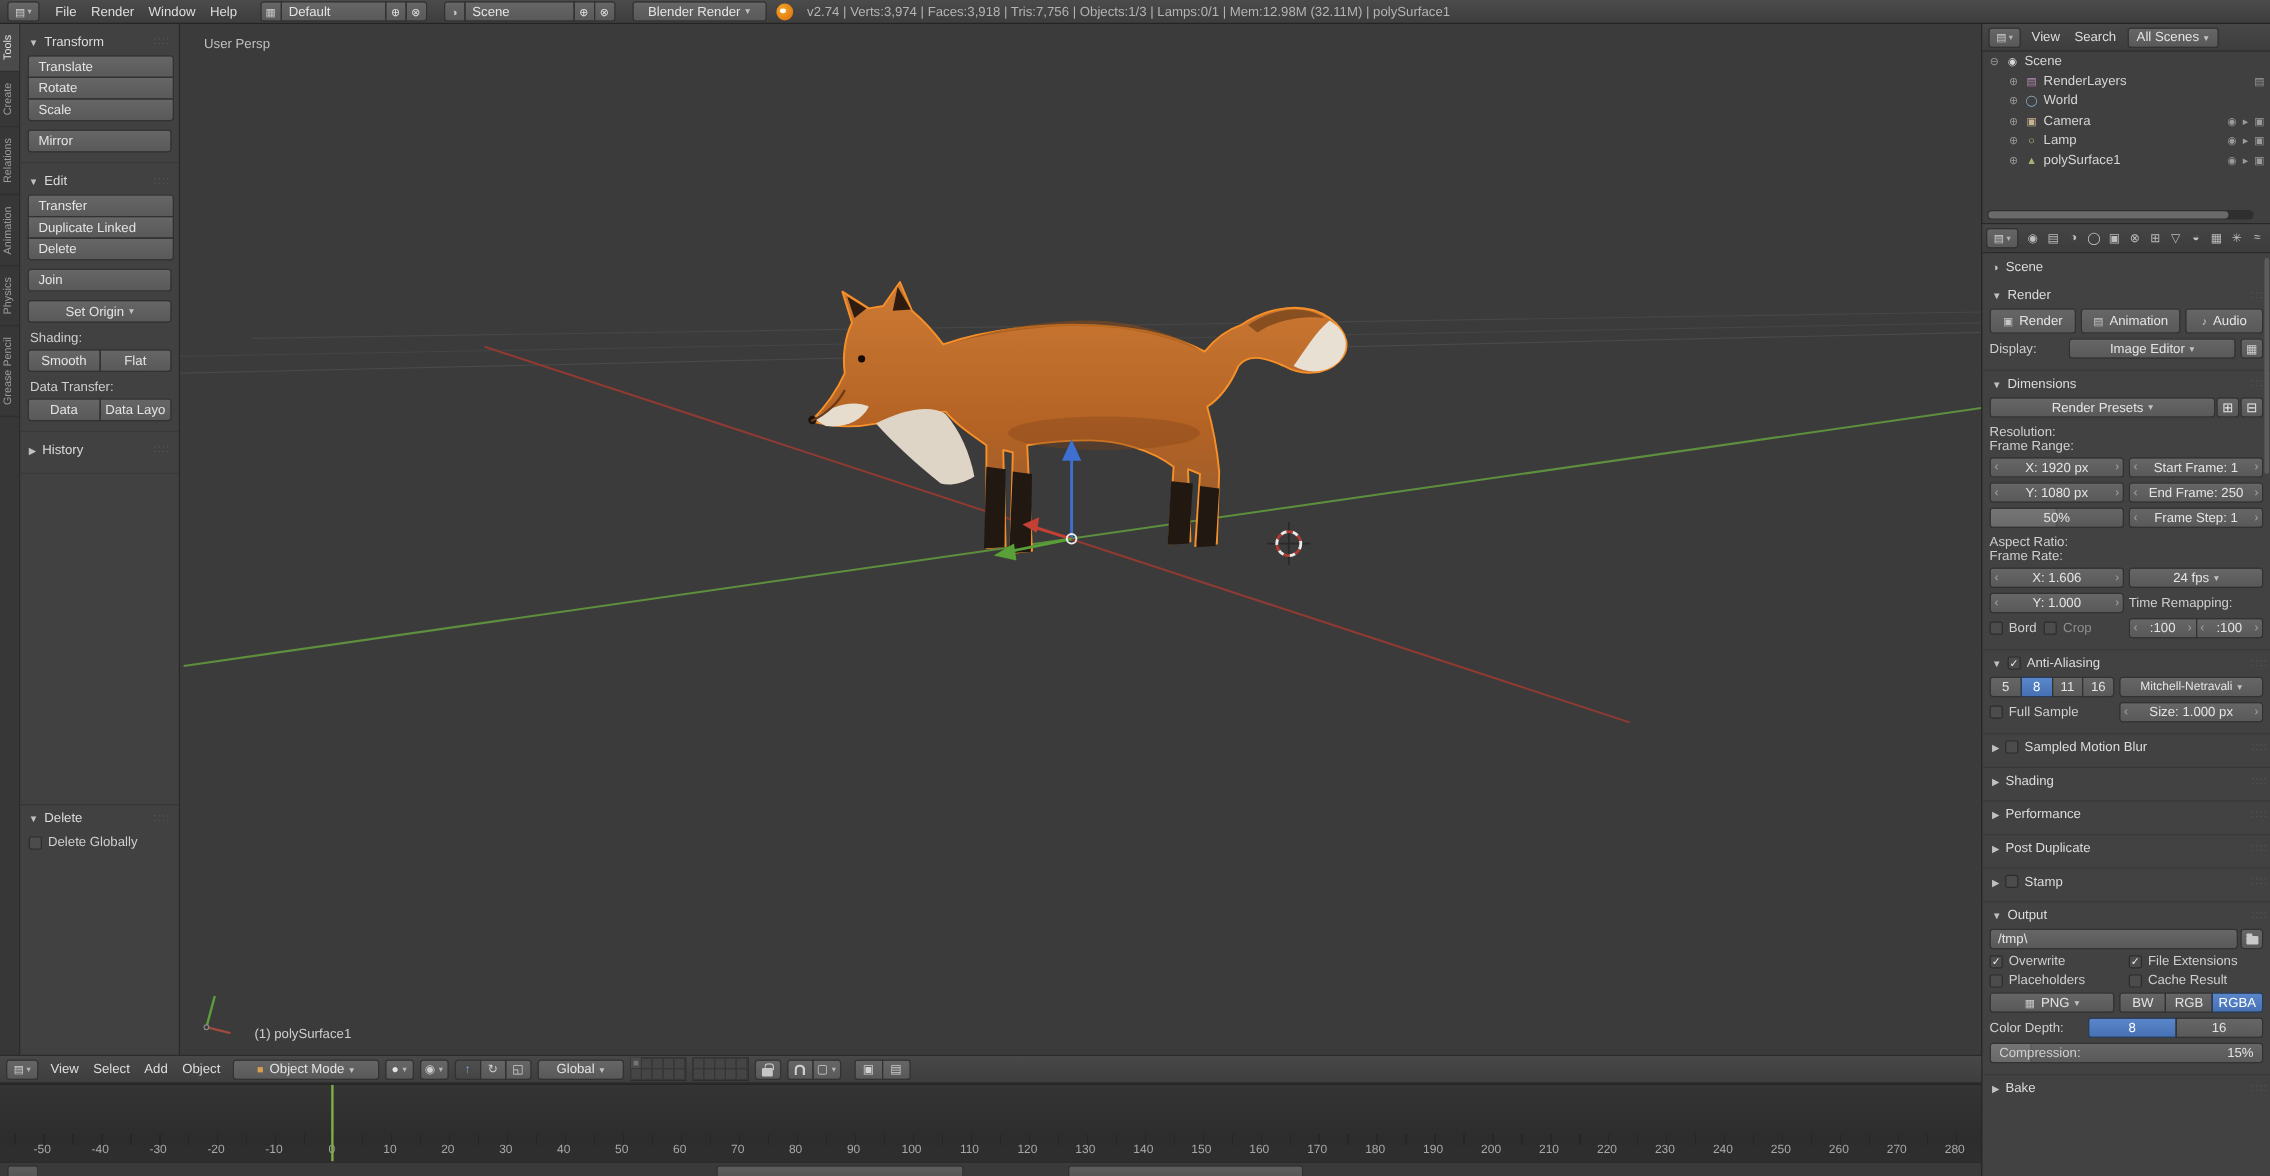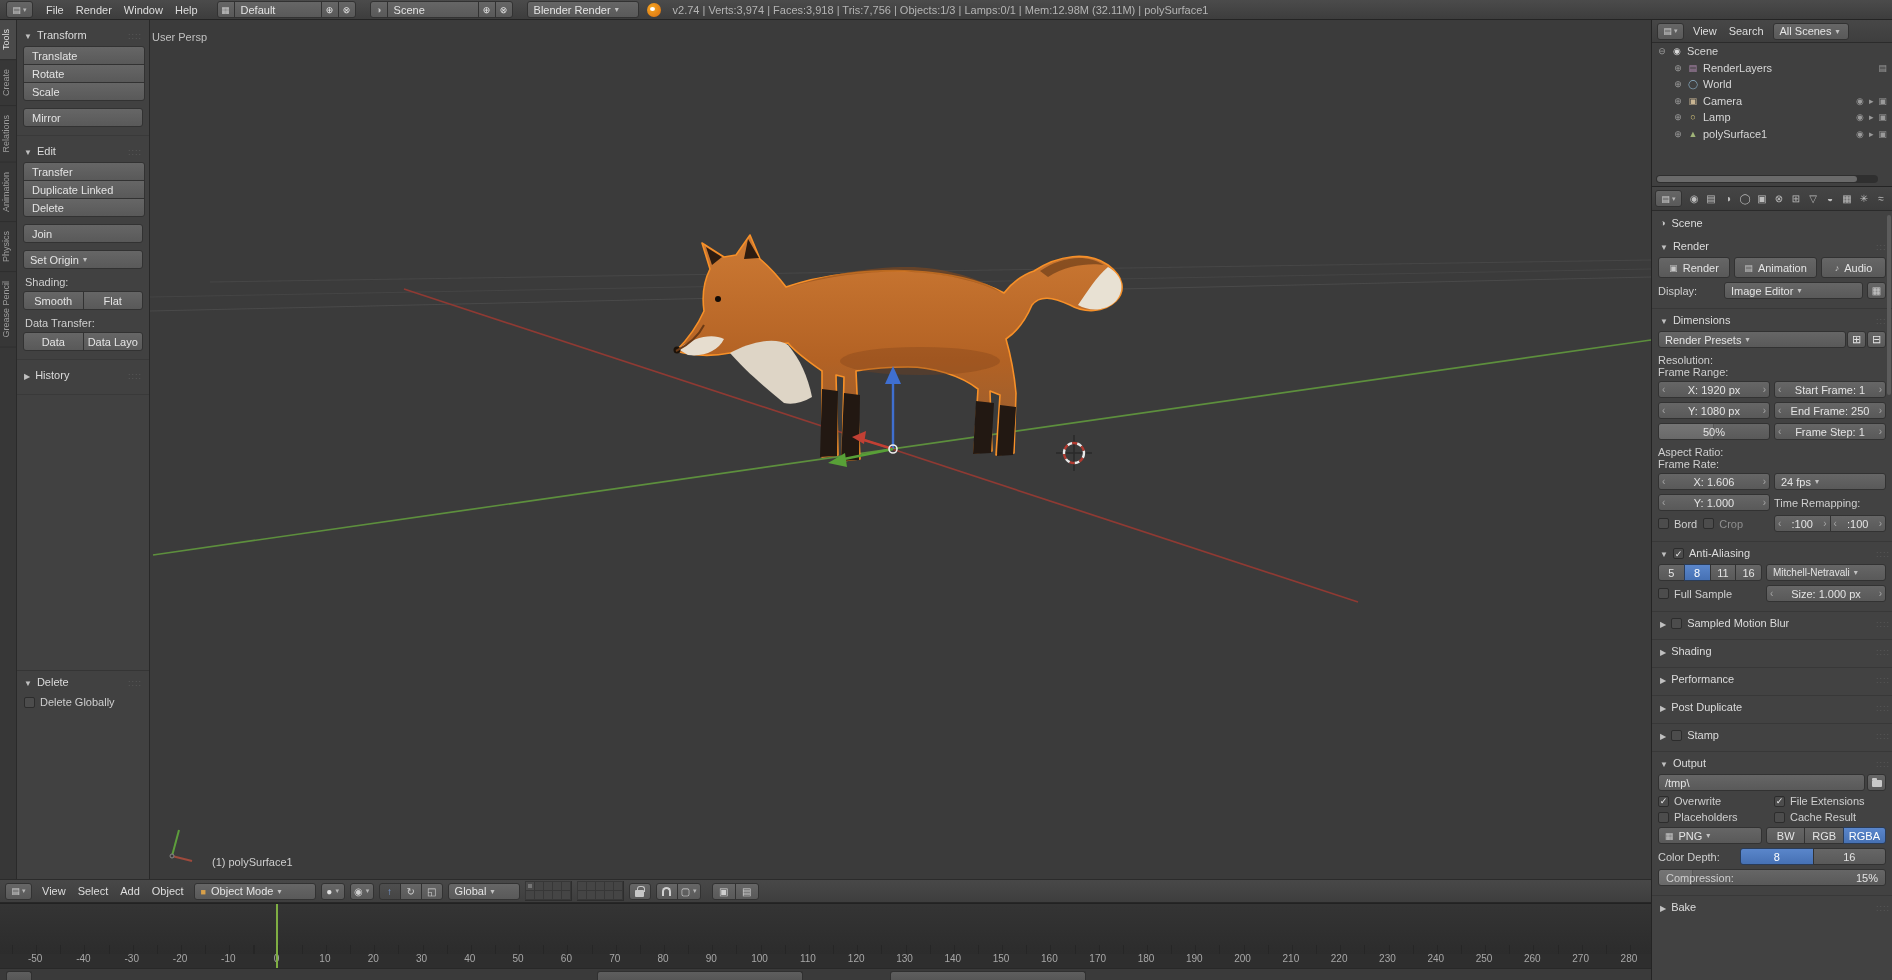--- a/index.html
+++ b/index.html
@@ -5,21 +5,21 @@
   *{margin:0;padding:0;box-sizing:border-box;font-family:"Liberation Sans",sans-serif}
   html,body{width:1892px;height:980px}
   body{position:relative;overflow:hidden;background:#3f3f3f;font-size:11px;color:#d6d6d6}
 
   
   .w{background:linear-gradient(#666,#595959);border:1px solid #323232;border-radius:3px;height:17px;
      display:flex;align-items:center;justify-content:center;color:#e4e4e4;white-space:nowrap;overflow:hidden;flex:none}
   .w.dark{background:linear-gradient(#4e4e4e,#454545)}
   .w.blue{background:linear-gradient(#5a86cb,#4671b4);border-color:#2a3c58;color:#fff}
   .w.field{justify-content:flex-start;padding:0 6px}
-  .w.menu{justify-content:flex-start;padding:0 6px}
+  .w.menu{justify-content:center;padding:0 6px}
   .w.menu::after{content:"▾";font-size:8px;color:#c2c2c2;margin-left:4px}
   .w.num{position:relative;justify-content:center}
   .w.num::before{content:"‹";position:absolute;left:3px;color:#a5a5a5;font-size:10px}
   .w.num::after{content:"›";position:absolute;right:3px;color:#a5a5a5;font-size:10px}
   .w.slider{position:relative}
   .w.slider .fill{position:absolute;left:0;top:0;bottom:0;background:rgba(255,255,255,.10);border-right:1px solid rgba(0,0,0,.25)}
   .w.slider span{position:relative}
   .grp{display:flex}
   .grp .w{border-radius:0;margin-left:-1px}
   .grp .w:first-child{border-radius:3px 0 0 3px;margin-left:0}
@@ -54,32 +54,32 @@
   
   #left-tabs{position:absolute;left:0;top:20px;width:17px;height:859px;background:#373737;border-right:1px solid #2a2a2a;overflow:hidden}
   .vtab{writing-mode:vertical-rl;transform:rotate(180deg);font-size:9px;color:#9d9d9d;
         padding:9px 1px;display:block;width:17px;text-align:center;border-top:1px solid #2f2f2f}
   .vtab:first-child{background:#4a4a4a;color:#e0e0e0}
 
   
   #toolshelf{position:absolute;left:17px;top:20px;width:133px;height:859px;background:#414141;
              border-right:1px solid #282828;overflow:hidden}
   .ts-sec{padding:4px 5px 8px;border-bottom:1px solid #393939}
-  .phead{display:flex;align-items:flex-end;gap:5px;padding:5px 2px;color:#dcdcdc}
+  .phead{display:flex;align-items:flex-start;gap:5px;padding:5px 2px;color:#dcdcdc}
   .ts-btn{height:19px;justify-content:flex-start;padding:0 8px;margin:0 1px}
   .ts-gap{margin-top:7px}
   .ts-lbl{color:#cfcfcf;padding:7px 3px 3px}
   .half .w{flex:1;height:19px}
   #op-panel{position:absolute;left:0;top:650px;width:100%;border-top:1px solid #353535;padding:0 5px}
   .cbrow{display:flex;align-items:center;gap:5px;padding:3px 2px}
 
   
   #viewport{position:absolute;left:150px;top:20px;width:1501px;height:859px;background:#3b3b3b;overflow:hidden}
   #viewport svg{position:absolute;left:0;top:0}
-  .vp-label{position:absolute;left:2px;top:11px;color:#c0c0c0}
+  .vp-label{position:absolute;left:20px;top:11px;color:#c0c0c0}
   .vp-status{position:absolute;left:62px;top:836px;color:#cfcfcf}
 
   
   #vp-header{position:absolute;left:0;top:879px;width:1651px;height:24px;
     background:linear-gradient(#484848,#3e3e3e);border-top:1px solid #2b2b2b;border-bottom:1px solid #272727;
     display:flex;align-items:center;gap:5px;padding:0 5px;z-index:4}
   #vp-header .menu-item{padding:0 5px;color:#dedede}
   .mode-ico::before{content:"■";color:#d8a04a;font-size:9px;margin-right:5px}
   .ball::before{content:"●";color:#e2e2e2;font-size:10px}
   .pivot-ico::before{content:"◉";color:#cfcfcf;font-size:10px}

